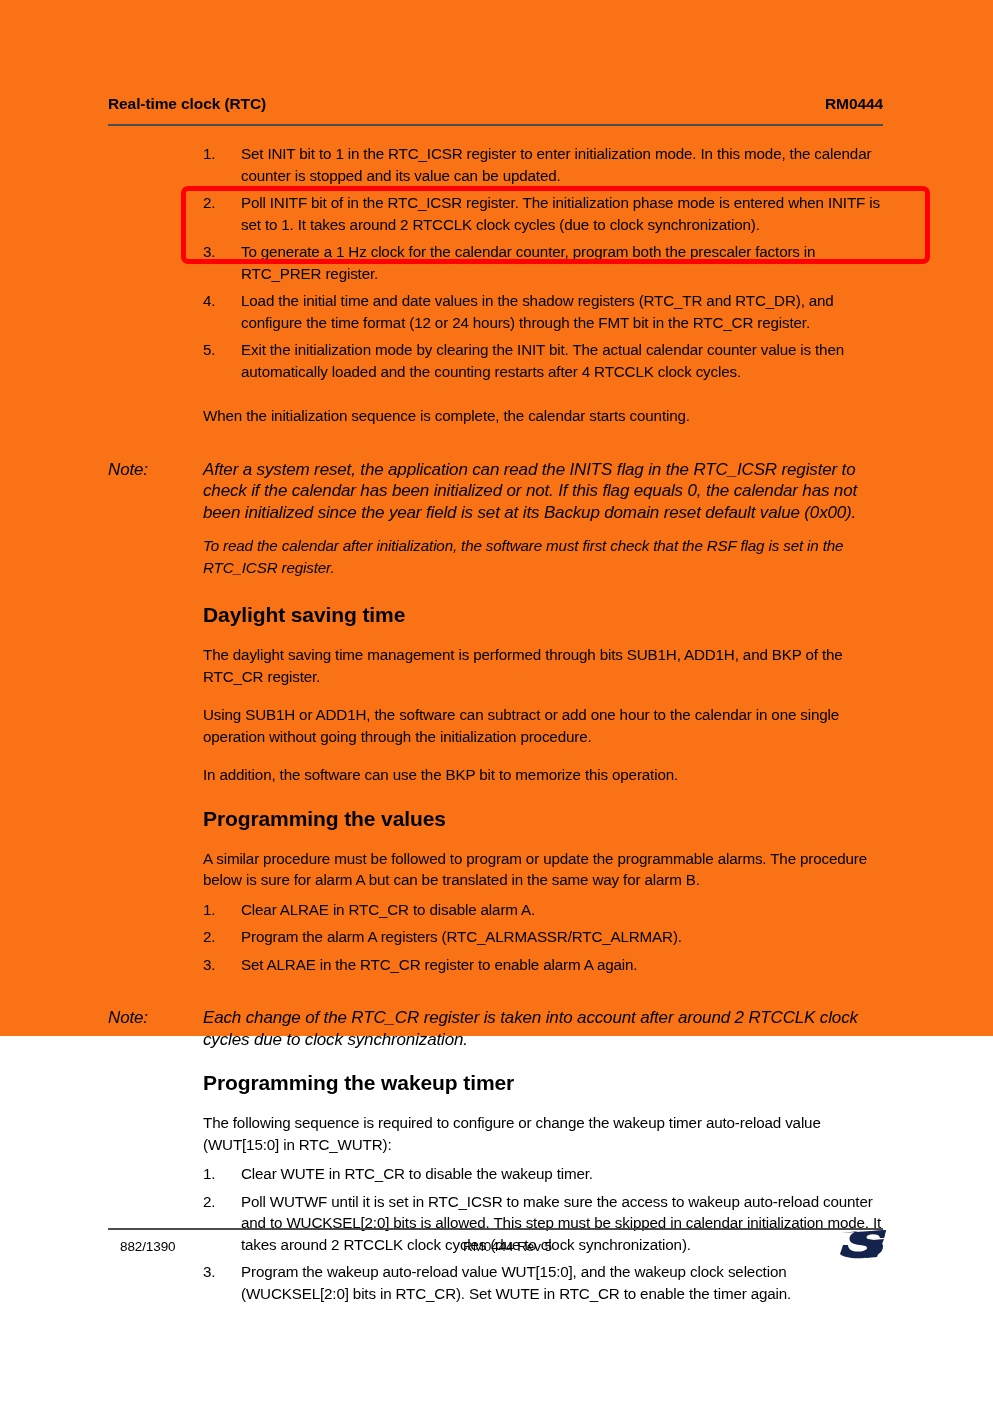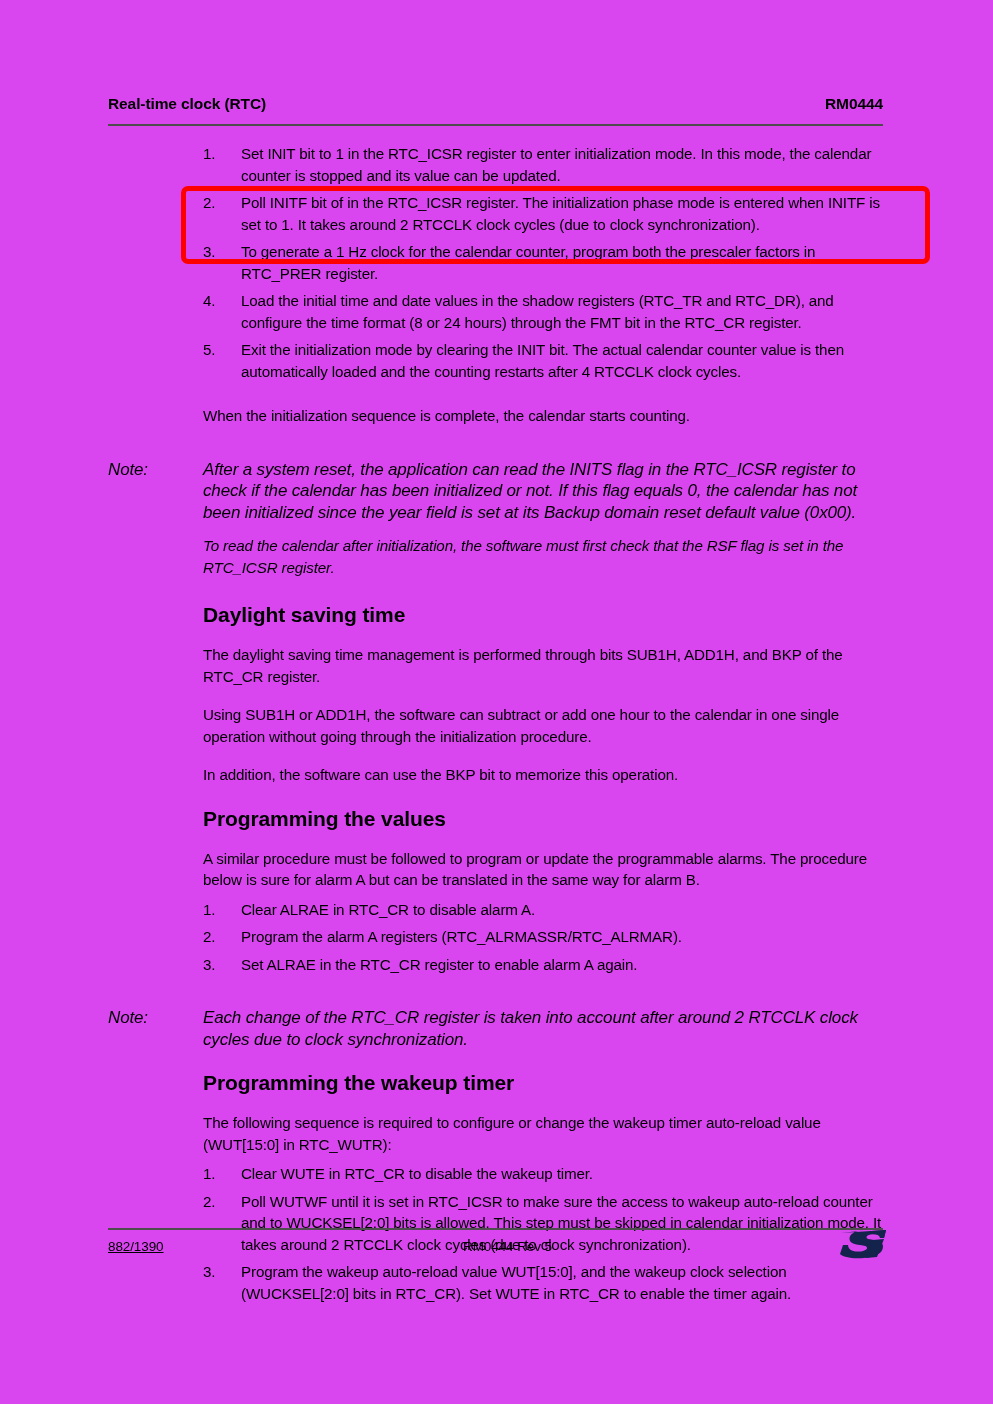--- a/index.html
+++ b/index.html
@@ -14,22 +14,22 @@
     position: relative;
     font-family: "Liberation Sans", sans-serif;
     color: #000000;
     overflow: hidden;
   }
 
   .page {
     position: absolute;
     left: 0; top: 0;
     width: 993px;
-    height: 1404px;
-    background: #d946ef;
+    height: 1036px;
+    background: #f97316;
   }
 
   
   .page-header {
     position: absolute;
     left: 108px;
     top: 95px;
     width: 775px;
     display: flex;
     align-items: baseline;
@@ -165,23 +165,22 @@
     position: absolute;
     left: 108px;
     top: 1236px;
     width: 775px;
     height: 26px;
     font-size: 13.5px;
     letter-spacing: -0.1px;
   }
   .footer-left {
     position: absolute;
-    left: 0;
+    left: 12px;
     top: 3px;
-    text-decoration: underline;
   }
   .footer-center {
     position: absolute;
     left: 12px;
     top: 3px;
     width: 775px;
     text-align: center;
   }
   .st-logo {
     position: absolute;
@@ -214,21 +213,21 @@
       <span class="li-txt">Poll INITF bit of in the RTC_ICSR register. The initialization phase mode is entered when INITF is set to 1. It takes around 2 RTCCLK clock cycles (due to clock synchronization).</span>
     </div>
     <div class="sp-6"></div>
     <div class="li">
       <span class="li-num">3.</span>
       <span class="li-txt">To generate a 1 Hz clock for the calendar counter, program both the prescaler factors in RTC_PRER register.</span>
     </div>
     <div class="sp-6"></div>
     <div class="li">
       <span class="li-num">4.</span>
-      <span class="li-txt">Load the initial time and date values in the shadow registers (RTC_TR and RTC_DR), and configure the time format (8 or 24 hours) through the FMT bit in the RTC_CR register.</span>
+      <span class="li-txt">Load the initial time and date values in the shadow registers (RTC_TR and RTC_DR), and configure the time format (12 or 24 hours) through the FMT bit in the RTC_CR register.</span>
     </div>
     <div class="sp-6"></div>
     <div class="li">
       <span class="li-num">5.</span>
       <span class="li-txt">Exit the initialization mode by clearing the INIT bit. The actual calendar counter value is then automatically loaded and the counting restarts after 4 RTCCLK clock cycles.</span>
     </div>
 
     <div class="sp-18"></div>
     <p class="para">When the initialization sequence is complete, the calendar starts counting.</p>
 

